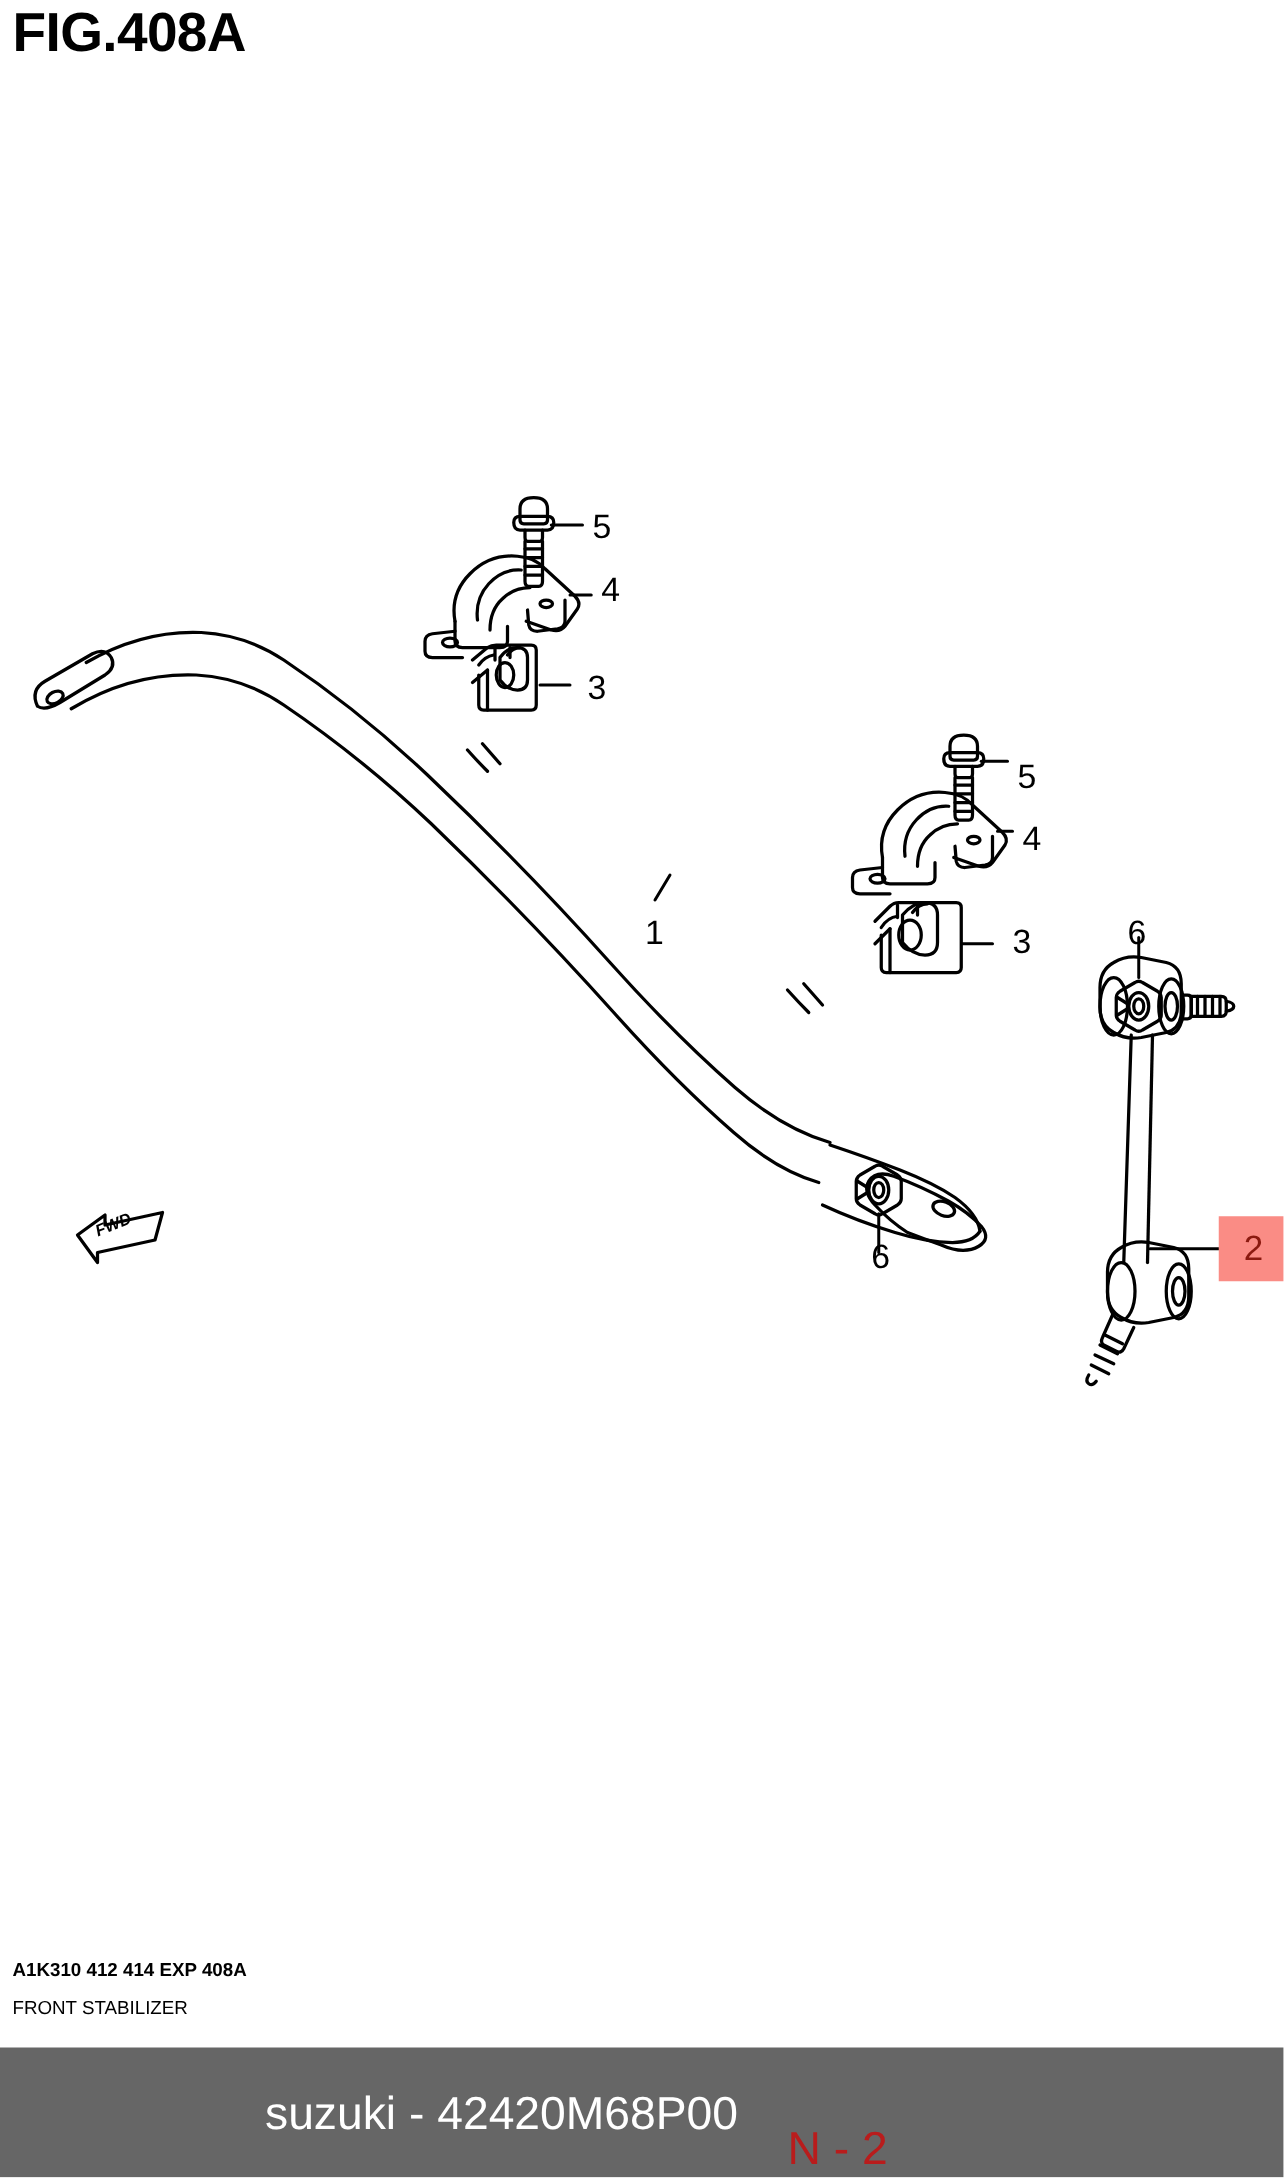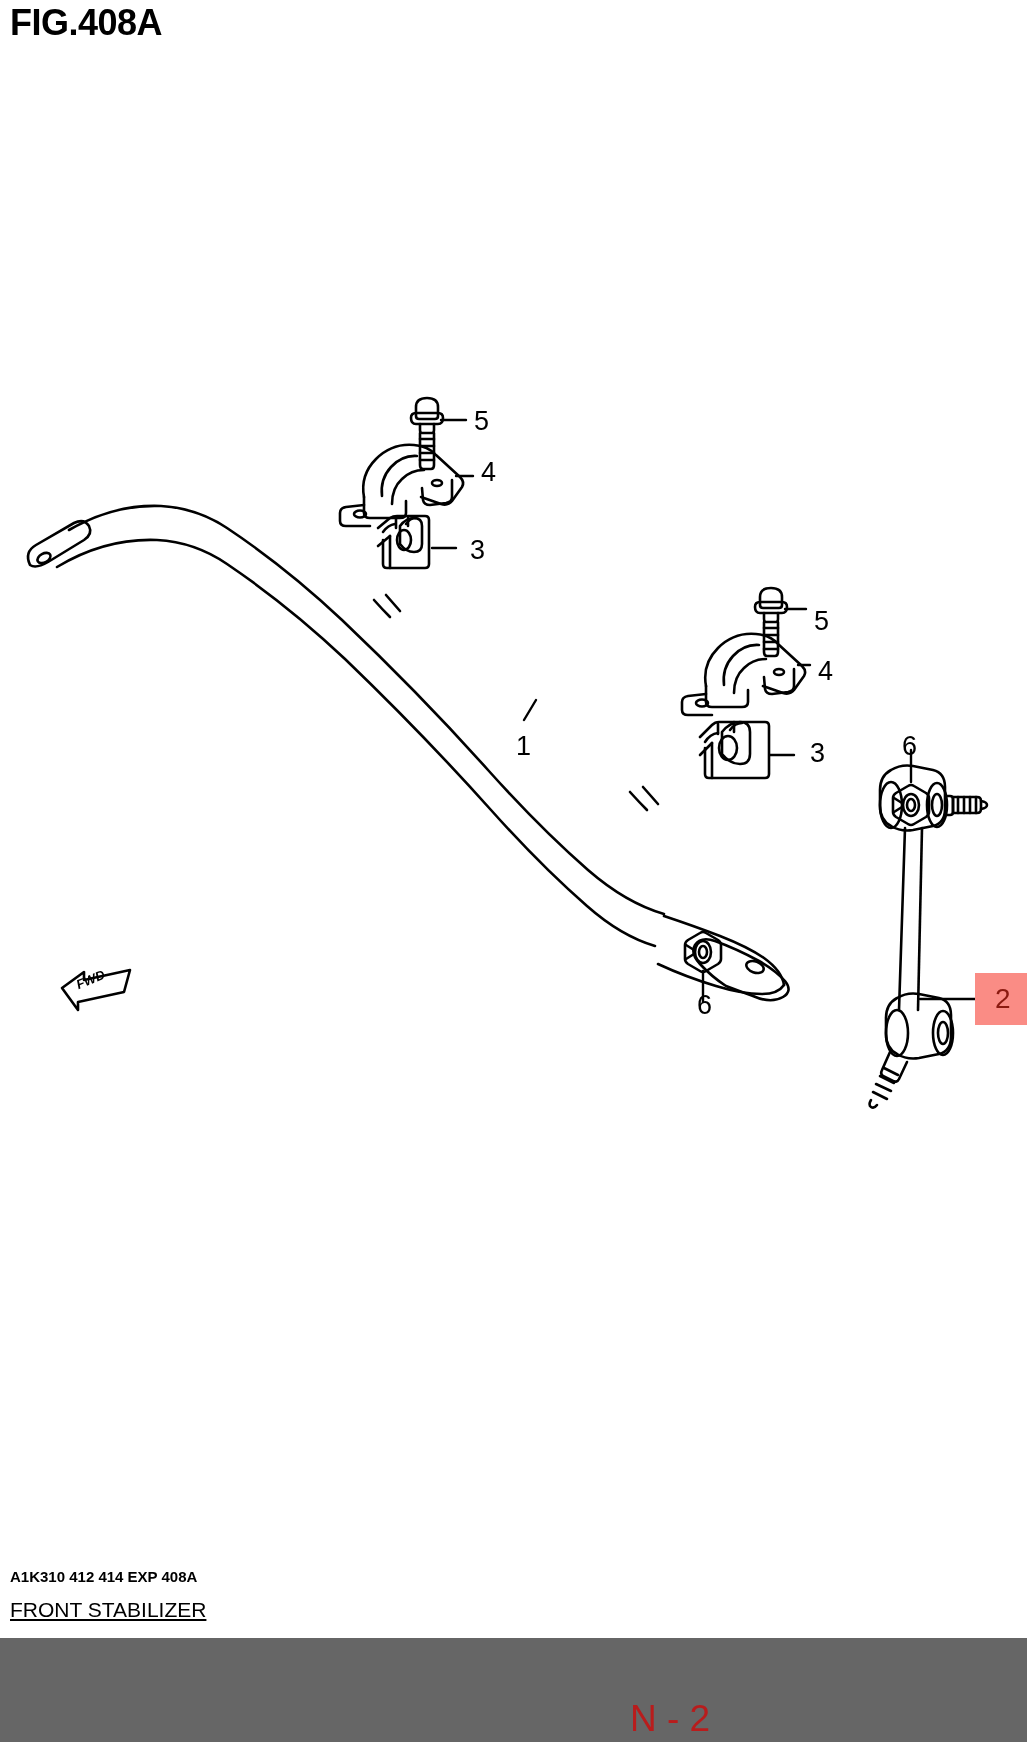--- a/index.html
+++ b/index.html
@@ -14,21 +14,21 @@
     position: relative;
     width: 1027px;
     height: 1742px;
     background: #ffffff;
     overflow: hidden;
   }
   #fig-title {
     position: absolute;
     left: 10px;
     top: 2px;
-    font-size: 36px;
+    font-size: 44px;
     font-weight: bold;
     letter-spacing: -0.5px;
     color: #000000;
     white-space: nowrap;
   }
   #diagram-svg {
     position: absolute;
     left: 0;
     top: 0;
     width: 1027px;
@@ -65,24 +65,23 @@
     top: 1568px;
     font-size: 15px;
     font-weight: bold;
     color: #000000;
     white-space: nowrap;
   }
   #footer-line2 {
     position: absolute;
     left: 10px;
     top: 1598px;
-    font-size: 21px;
-    color: #000000;
-    white-space: nowrap;
-    text-decoration: underline;
+    font-size: 15px;
+    color: #000000;
+    white-space: nowrap;
   }
   #bottom-bar {
     position: absolute;
     left: 0;
     top: 1638px;
     width: 1027px;
     height: 104px;
     background: #666666;
   }
   #bottom-bar-part {
@@ -317,15 +316,16 @@
   <div class="callout-num" style="left:902px; top:733px;">6</div>
   <div class="callout-num" style="left:697px; top:992px;">6</div>
 
   <div id="highlight-2" class="highlight-box"></div>
   <div id="highlight-2-label">2</div>
 
   <div id="footer-line1">A1K310 412 414 EXP 408A</div>
   <div id="footer-line2">FRONT STABILIZER</div>
 
   <div id="bottom-bar"></div>
+  <div id="bottom-bar-part">suzuki - 42420M68P00</div>
   <div id="bottom-bar-page">N - 2</div>
 
 </div>
 
 </body></html>

